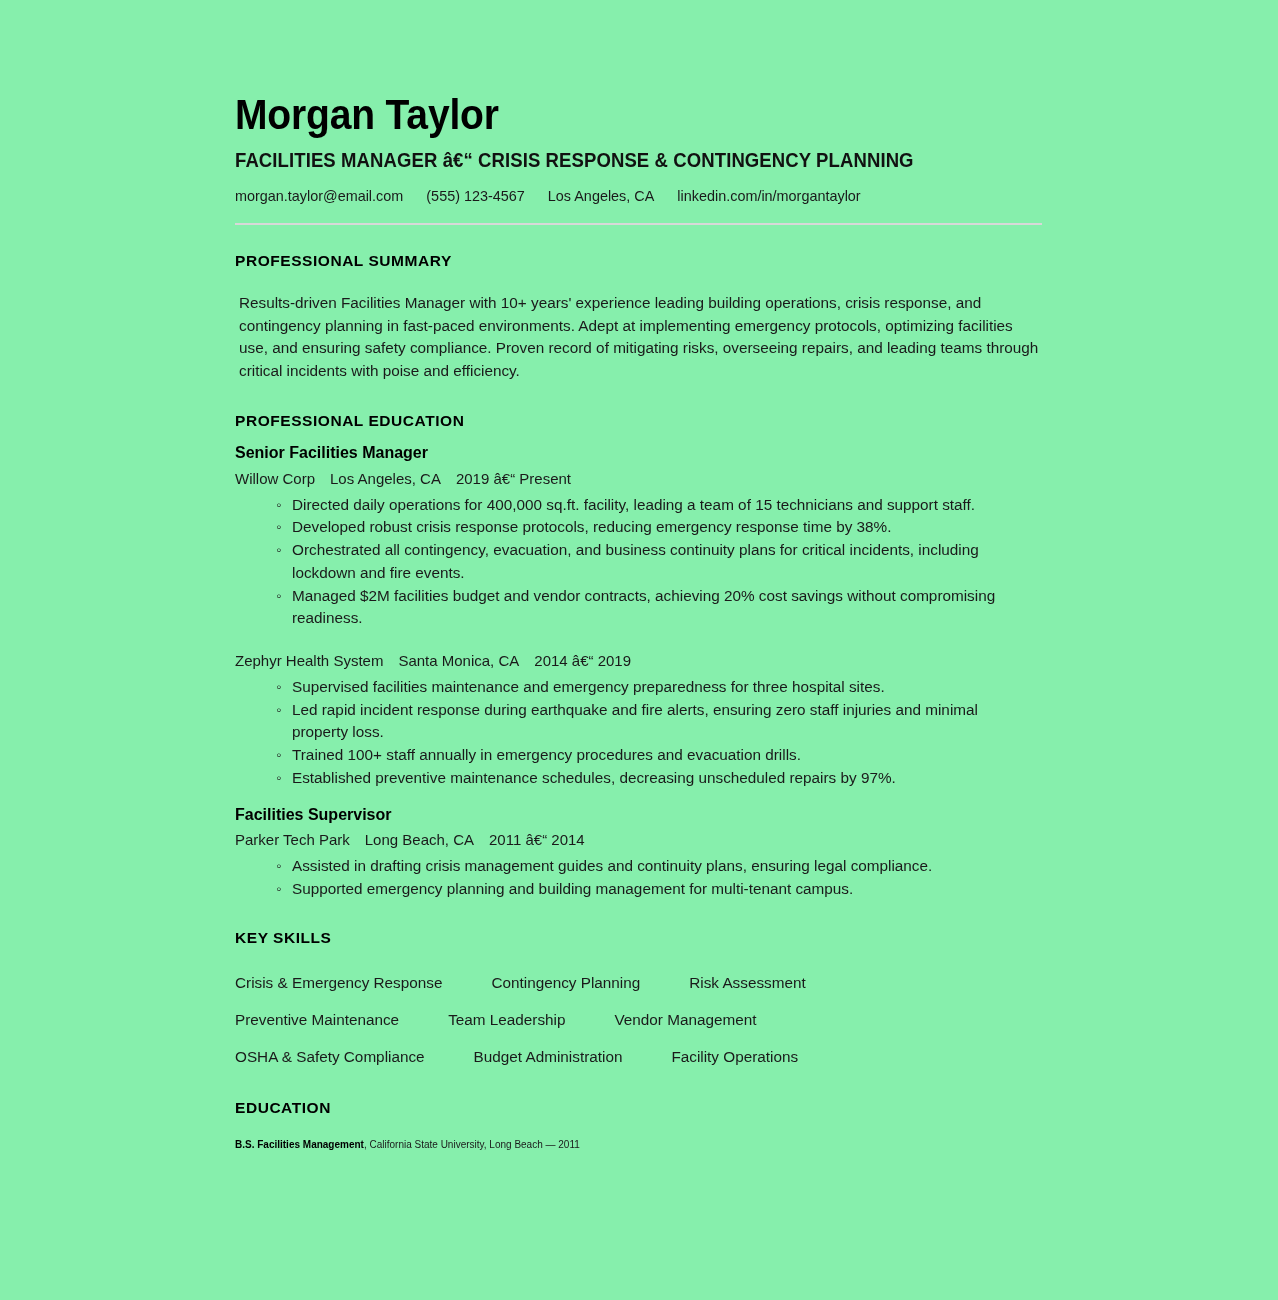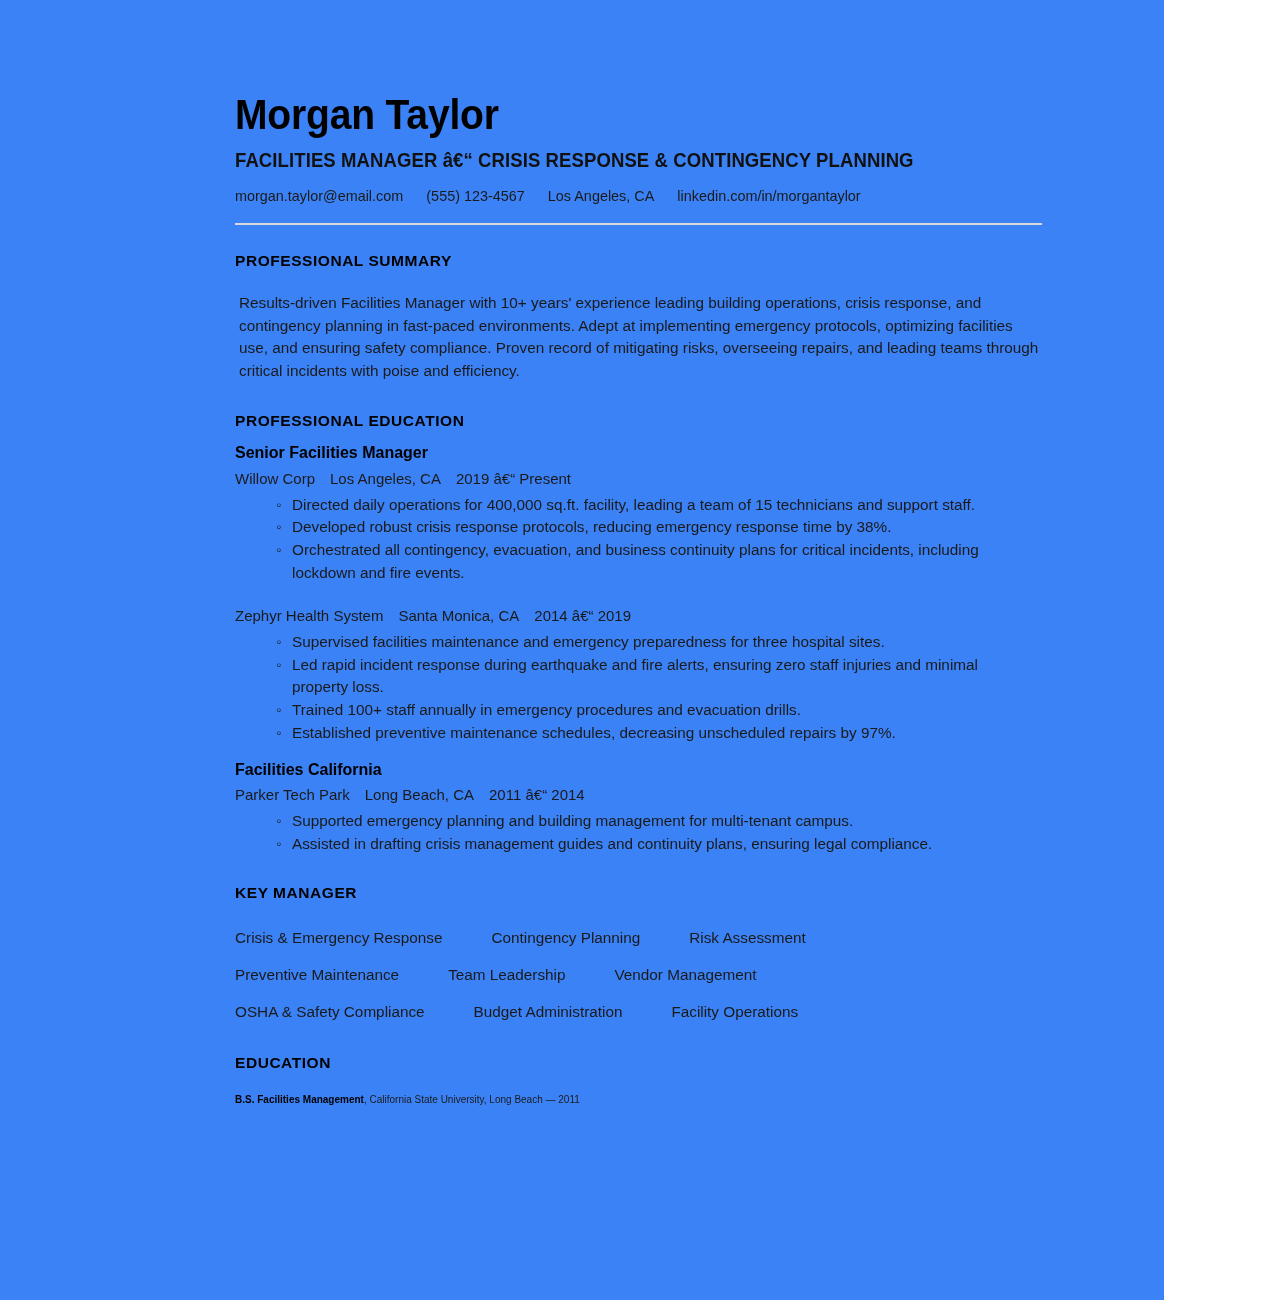--- a/index.html
+++ b/index.html
@@ -9,23 +9,23 @@
   }
   body {
     width: 1278px;
     height: 1300px;
     font-family: "Liberation Sans", sans-serif;
     color: #1a1a1a;
     -webkit-font-smoothing: antialiased;
   }
   .page {
     position: relative;
-    width: 1164px;
+    width: 1278px;
     height: 1300px;
-    background: #3b82f6;
+    background: #86efac;
     overflow: hidden;
   }
   .sheet {
     position: absolute;
     left: 235px;
     top: 0;
     width: 807px;
   }
 
   
@@ -192,52 +192,53 @@
             <div class="job-title">Senior Facilities Manager</div>
             <div class="job-meta">
               <span class="mitem">Willow Corp</span>
               <span class="mitem">Los Angeles, CA</span>
               <span class="mitem">2019 â€“ Present</span>
             </div>
             <ul class="bullets">
               <li>Directed daily operations for 400,000 sq.ft. facility, leading a team of 15 technicians and support staff.</li>
               <li>Developed robust crisis response protocols, reducing emergency response time by 38%.</li>
               <li>Orchestrated all contingency, evacuation, and business continuity plans for critical incidents, including lockdown and fire events.</li>
+              <li>Managed $2M facilities budget and vendor contracts, achieving 20% cost savings without compromising readiness.</li>
             </ul>
           </div>
           <div class="job">
             <div class="job-meta">
               <span class="mitem">Zephyr Health System</span>
               <span class="mitem">Santa Monica, CA</span>
               <span class="mitem">2014 â€“ 2019</span>
             </div>
             <ul class="bullets">
               <li>Supervised facilities maintenance and emergency preparedness for three hospital sites.</li>
               <li>Led rapid incident response during earthquake and fire alerts, ensuring zero staff injuries and minimal property loss.</li>
               <li>Trained 100+ staff annually in emergency procedures and evacuation drills.</li>
               <li>Established preventive maintenance schedules, decreasing unscheduled repairs by 97%.</li>
             </ul>
           </div>
           <div class="job">
-            <div class="job-title">Facilities California</div>
+            <div class="job-title">Facilities Supervisor</div>
             <div class="job-meta">
               <span class="mitem">Parker Tech Park</span>
               <span class="mitem">Long Beach, CA</span>
               <span class="mitem">2011 â€“ 2014</span>
             </div>
             <ul class="bullets">
+              <li>Assisted in drafting crisis management guides and continuity plans, ensuring legal compliance.</li>
               <li>Supported emergency planning and building management for multi-tenant campus.</li>
-              <li>Assisted in drafting crisis management guides and continuity plans, ensuring legal compliance.</li>
             </ul>
           </div>
         </div>
     </div>
 
     <div class="section skills-section">
-      <h2 class="section-title">KEY MANAGER</h2>
+      <h2 class="section-title">KEY SKILLS</h2>
       <div class="skills-wrap" id="skills-container"><span class="skill">Crisis &amp; Emergency Response</span><span class="skill">Contingency Planning</span><span class="skill">Risk Assessment</span><span class="skill">Preventive Maintenance</span><span class="skill">Team Leadership</span><span class="skill">Vendor Management</span><span class="skill">OSHA &amp; Safety Compliance</span><span class="skill">Budget Administration</span><span class="skill">Facility Operations</span></div>
     </div>
 
     <div class="section edu-section">
       <h2 class="section-title">EDUCATION</h2>
       <div id="edu-container">
           <div class="edu-item"><span class="deg">B.S. Facilities Management</span><span>, California State University, Long Beach — 2011</span></div>
         </div>
     </div>
 

